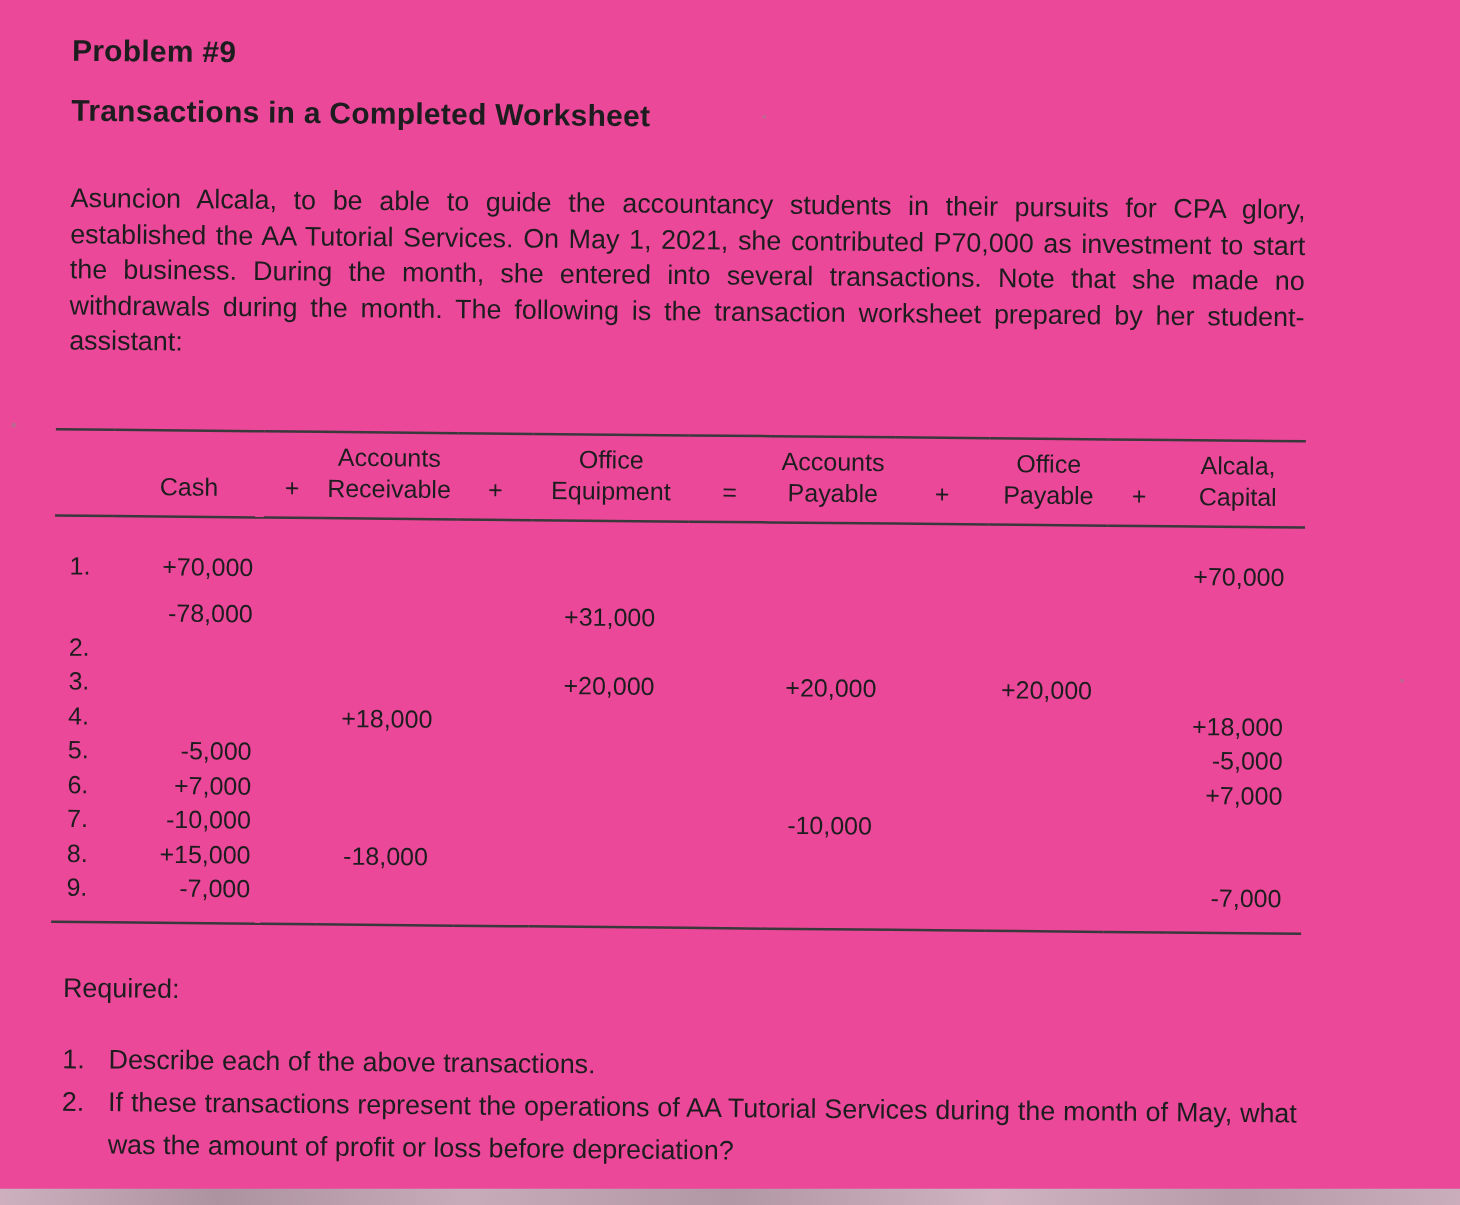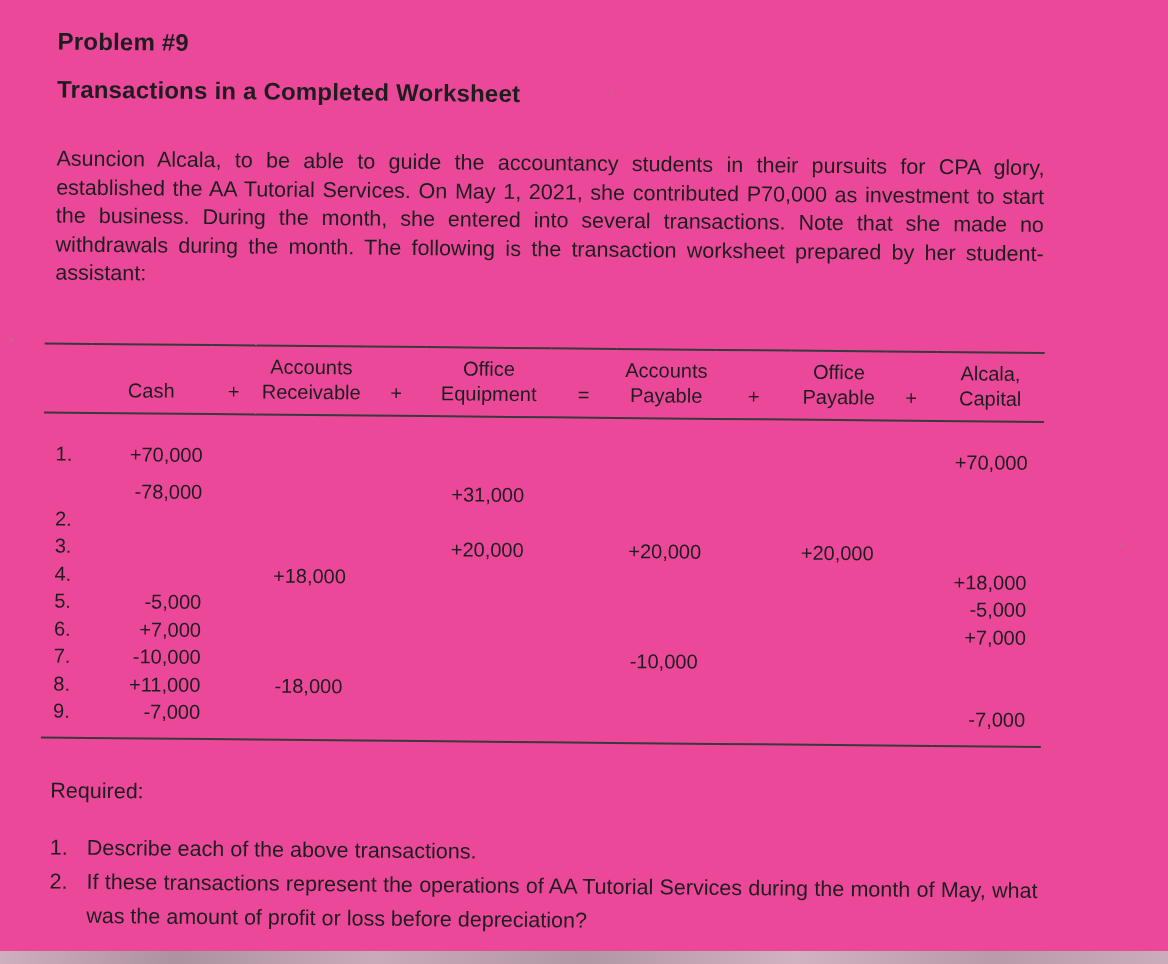--- a/index.html
+++ b/index.html
@@ -193,21 +193,21 @@
           <td class="oe"></td>
           <td class="op"></td>
           <td class="ap">-10,000</td>
           <td class="op"></td>
           <td class="np"></td>
           <td class="op"></td>
           <td class="cap"></td>
         </tr>
         <tr>
           <td class="num">8.</td>
-          <td class="cash">+11,000</td>
+          <td class="cash">+15,000</td>
           <td class="op"></td>
           <td class="ar">-18,000</td>
           <td class="op"></td>
           <td class="oe"></td>
           <td class="op"></td>
           <td class="ap"></td>
           <td class="op"></td>
           <td class="np"></td>
           <td class="op"></td>
           <td class="cap"></td>

